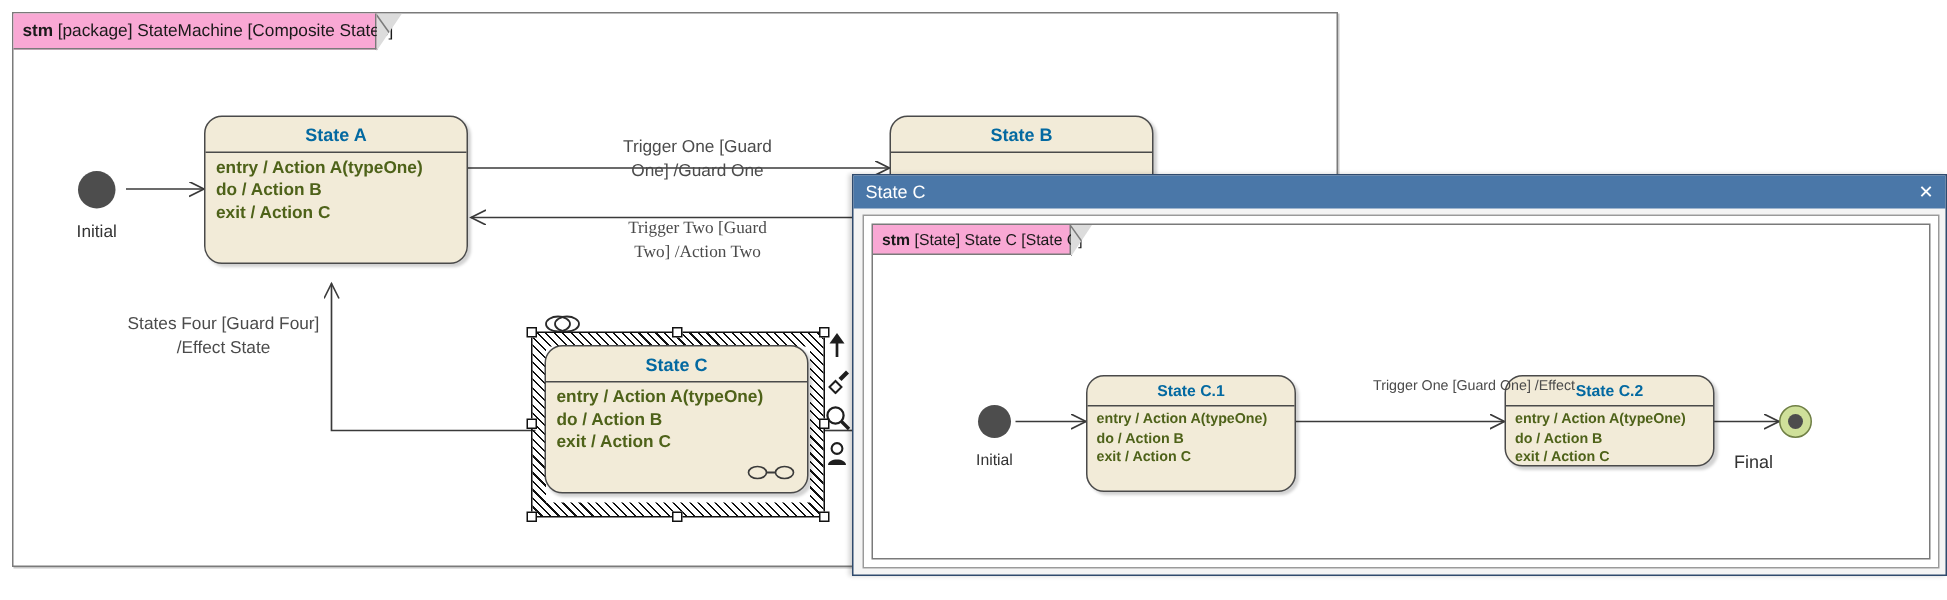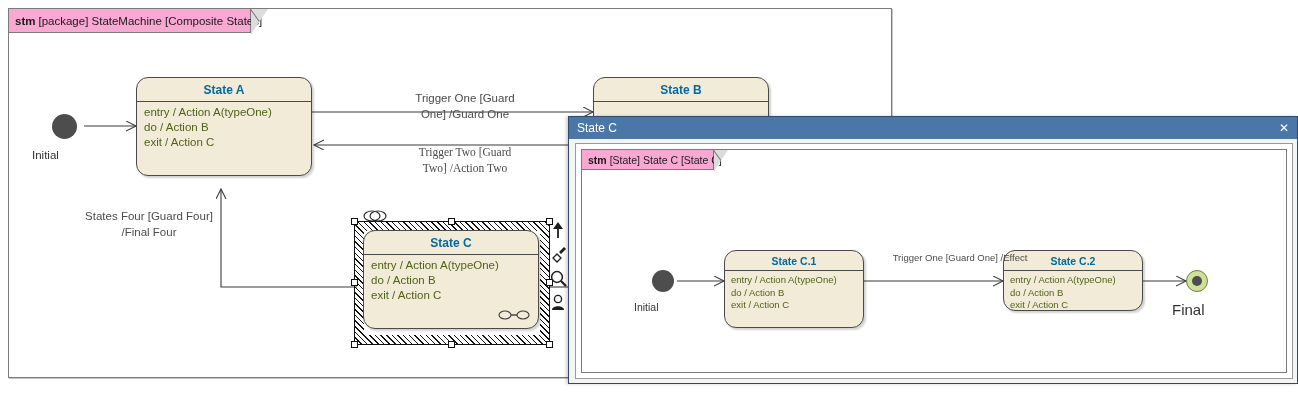--- a/index.html
+++ b/index.html
@@ -22,25 +22,25 @@
   .tab-bold{font-weight:bold;margin-right:3px;}
 
   
   .state{position:absolute;box-sizing:border-box;border:1px solid #4a4a4a;
       border-radius:12px;background:#f2ebd8;
       box-shadow:2px 2px 2px rgba(0,0,0,.18);}
   .state-title{text-align:center;font-weight:bold;color:#0369a1;
       padding-top:5px;padding-bottom:4px;}
   .state-sep{height:1px;background:#4a4a4a;}
   .state-body{padding:3px 7px 0 7px;color:#4e6219;line-height:1.32;}
-  .state-body div{white-space:nowrap;}
+  .state-body div{white-space:nowrap;font-weight:bold;}
 
   
   .initial-node{position:absolute;border-radius:50%;background:#4d4d4d;}
-  .node-label{position:absolute;color:#333;}
+  .node-label{position:absolute;text-align:center;color:#333;}
   .final-node{position:absolute;border-radius:50%;background:#cfe09a;
       border:1px solid #6f7f45;box-sizing:border-box;
       display:flex;align-items:center;justify-content:center;}
   .final-inner{width:50%;height:50%;border-radius:50%;background:#4d4d4d;}
 
   
   .edge-label{position:absolute;text-align:center;color:#4b4b4b;line-height:1.35;}
 
   
   svg.layer{position:absolute;left:0;top:0;overflow:visible;pointer-events:none;}
@@ -191,21 +191,21 @@
     <div>One] /Guard One</div>
   </div>
 
   <div class="edge-label" style="left:371px;top:136px;width:170px;font-size:11.5px;font-family:Liberation Serif, serif;">
     <div>Trigger Two [Guard</div>
     <div>Two] /Action Two</div>
   </div>
 
   <div class="edge-label" style="left:60px;top:200px;width:160px;font-size:11.5px;">
     <div>States Four [Guard Four]</div>
-    <div>/Final Four</div>
+    <div>/Effect State</div>
   </div>
 </div>
 
 <div id="statec-window">
 
   <div id="statec-titlebar">
     <span id="statec-title-text">State C</span>
     <span id="statec-close">✕</span>
   </div>
 
@@ -251,21 +251,21 @@
         <div class="state-body" style="font-size:9.5px;padding:3px 6px 0 6px;">
           <div>entry / Action A(typeOne)</div>
           <div>do / Action B</div>
           <div>exit / Action C</div>
         </div>
       </div>
 
       <div class="final-node" style="left:604px;top:120px;width:22px;height:22px;">
         <div class="final-inner"></div>
       </div>
-      <div class="node-label" style="left:590px;top:151px;width:58px;font-size:15px;">Final</div>
-
-      <div class="edge-label" style="left:288px;top:102px;width:180px;font-size:9.5px;">
+      <div class="node-label" style="left:558px;top:151px;width:58px;font-size:12px;">Final</div>
+
+      <div class="edge-label" style="left:288px;top:102px;width:180px;font-size:9.5px;text-align:right;">
         <div>Trigger One [Guard One] /Effect</div>
       </div>
 
     </div>
   </div>
 </div>
 
 </body></html>

